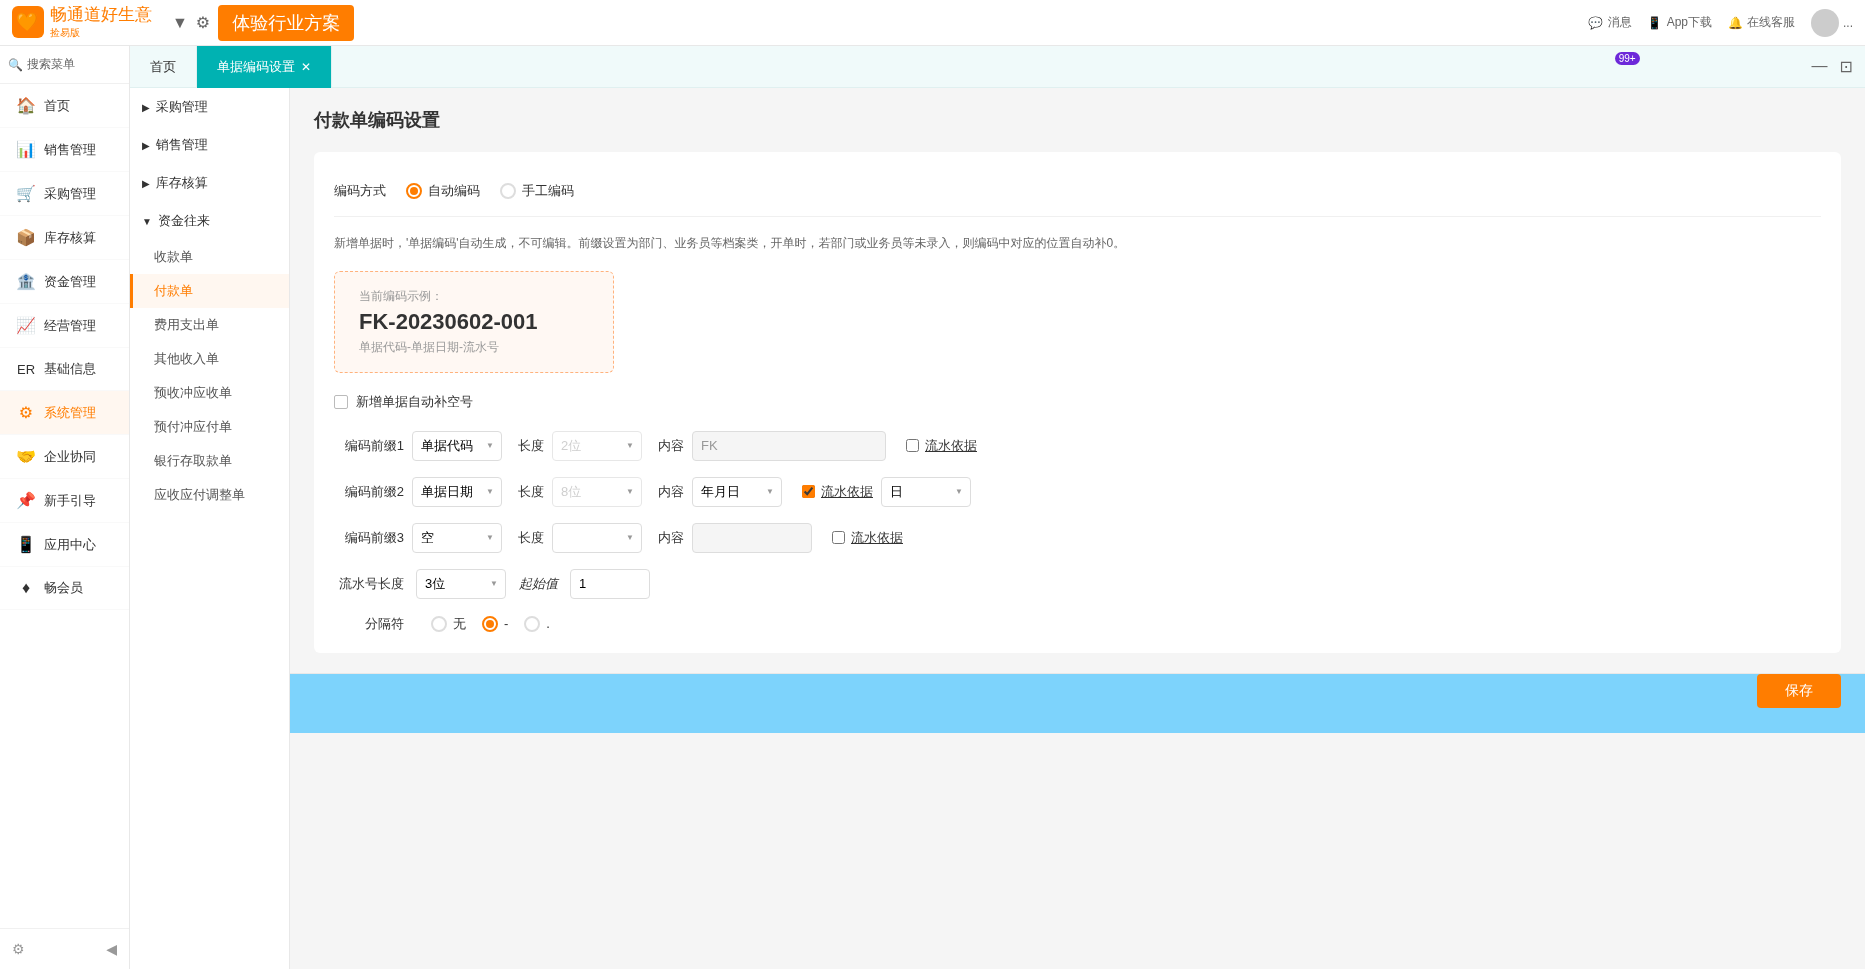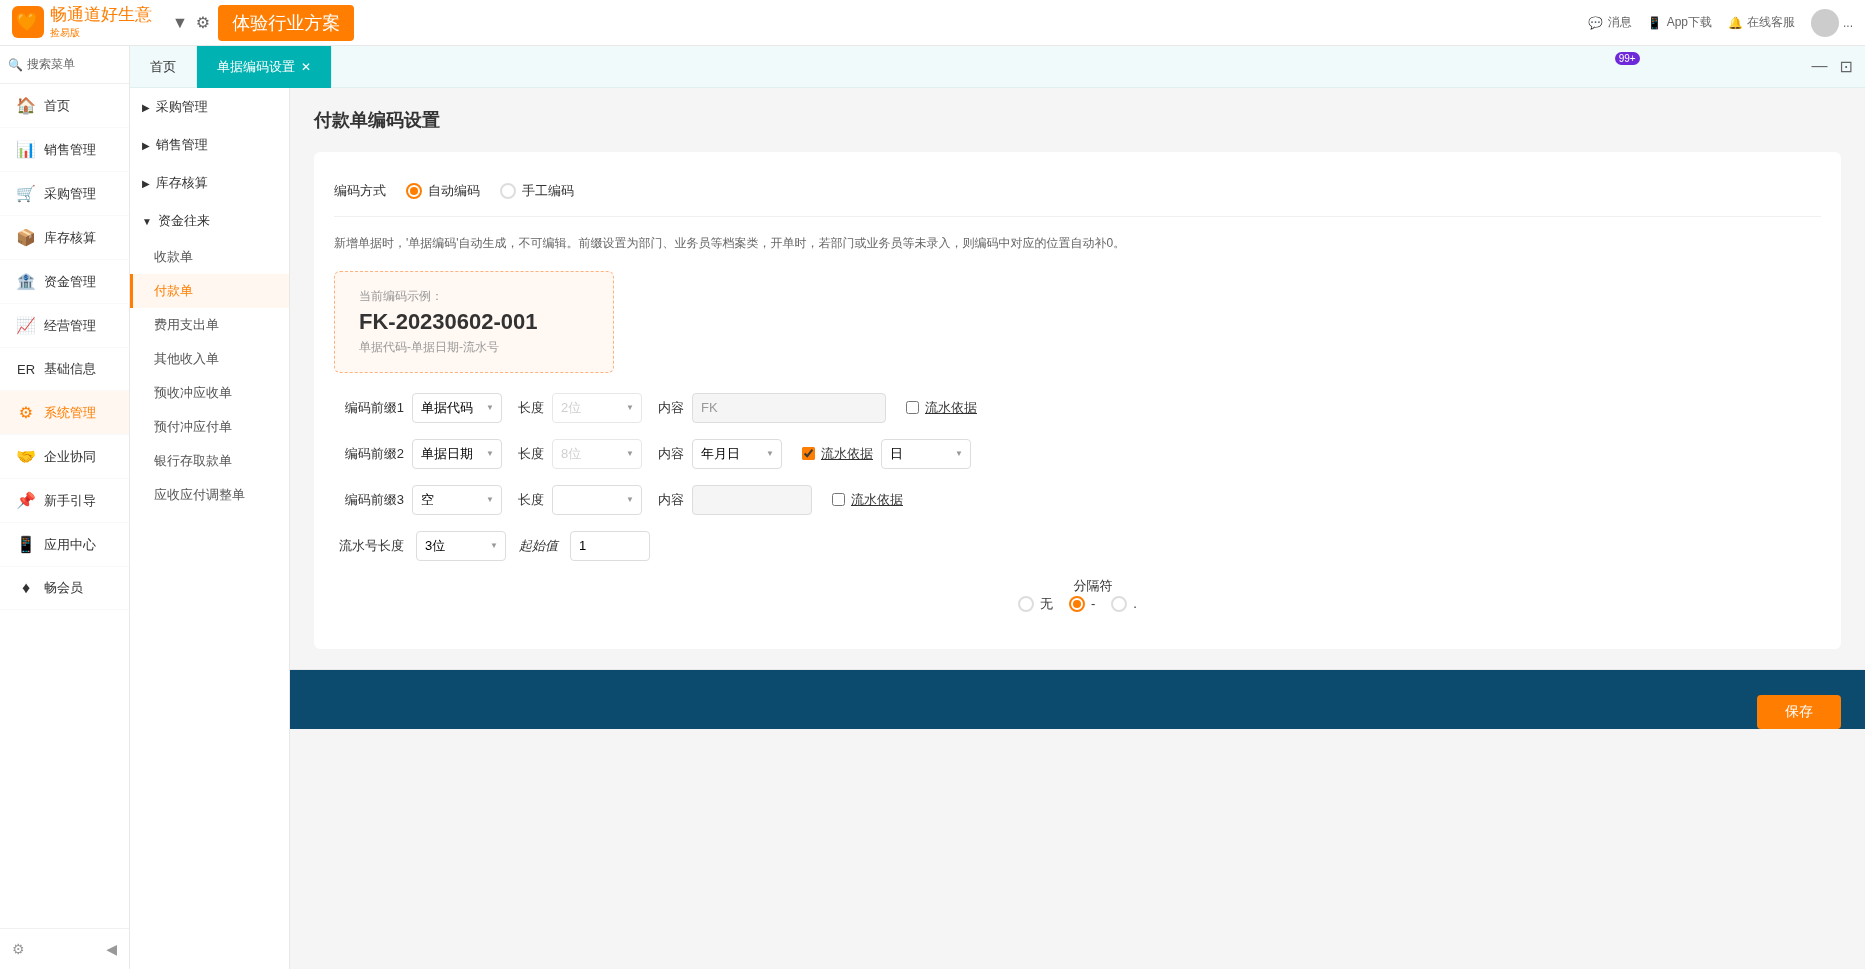--- a/index.html
+++ b/index.html
@@ -237,31 +237,31 @@
     .serial-start-input {
       border: 1px solid #ddd;
       border-radius: 4px;
       padding: 4px 8px;
       font-size: 13px;
       height: 30px;
       width: 80px;
     }
 
     
-    .separator-row { display: flex; align-items: center; gap: 0; margin-bottom: 16px; font-size: 13px; flex-direction: column; }
+    .separator-row { display: flex; align-items: center; gap: 27px; font-size: 13px; }
     .separator-label { color: #333; width: 70px; text-align: right; flex-shrink: 0; }
     .separator-options { display: flex; align-items: center; gap: 16px; }
 
     
     .bottom-bar {
       height: 60px;
-      background: #0c4a6e;
+      background: #7dd3fc;
       border-top: 1px solid #e8e8e8;
       display: flex;
-      align-items: flex-end;
+      align-items: flex-start;
       justify-content: flex-end;
       padding: 0 24px;
       flex-shrink: 0;
     }
     .save-btn {
       background: #ff7d00;
       color: white;
       border: none;
       border-radius: 4px;
       padding: 8px 28px;
@@ -452,20 +452,24 @@
             <div class="info-text">新增单据时，'单据编码'自动生成，不可编辑。前缀设置为部门、业务员等档案类，开单时，若部门或业务员等未录入，则编码中对应的位置自动补0。</div>
 
             
             <div class="code-preview">
               <div class="code-preview-title">当前编码示例：</div>
               <div class="code-preview-value">FK-20230602-001</div>
               <div class="code-preview-desc">单据代码-单据日期-流水号</div>
             </div>
 
             
+            <div class="autofill-row">
+              <div class="checkbox-box"></div>
+              <span>新增单据自动补空号</span>
+            </div>
 
             
             <div class="form-row">
               <span class="form-label">编码前缀1</span>
               <div class="select-wrapper">
                 <select>
                   <option>单据代码</option>
                   <option>部门</option>
                   <option>业务员</option>
                 </select>

